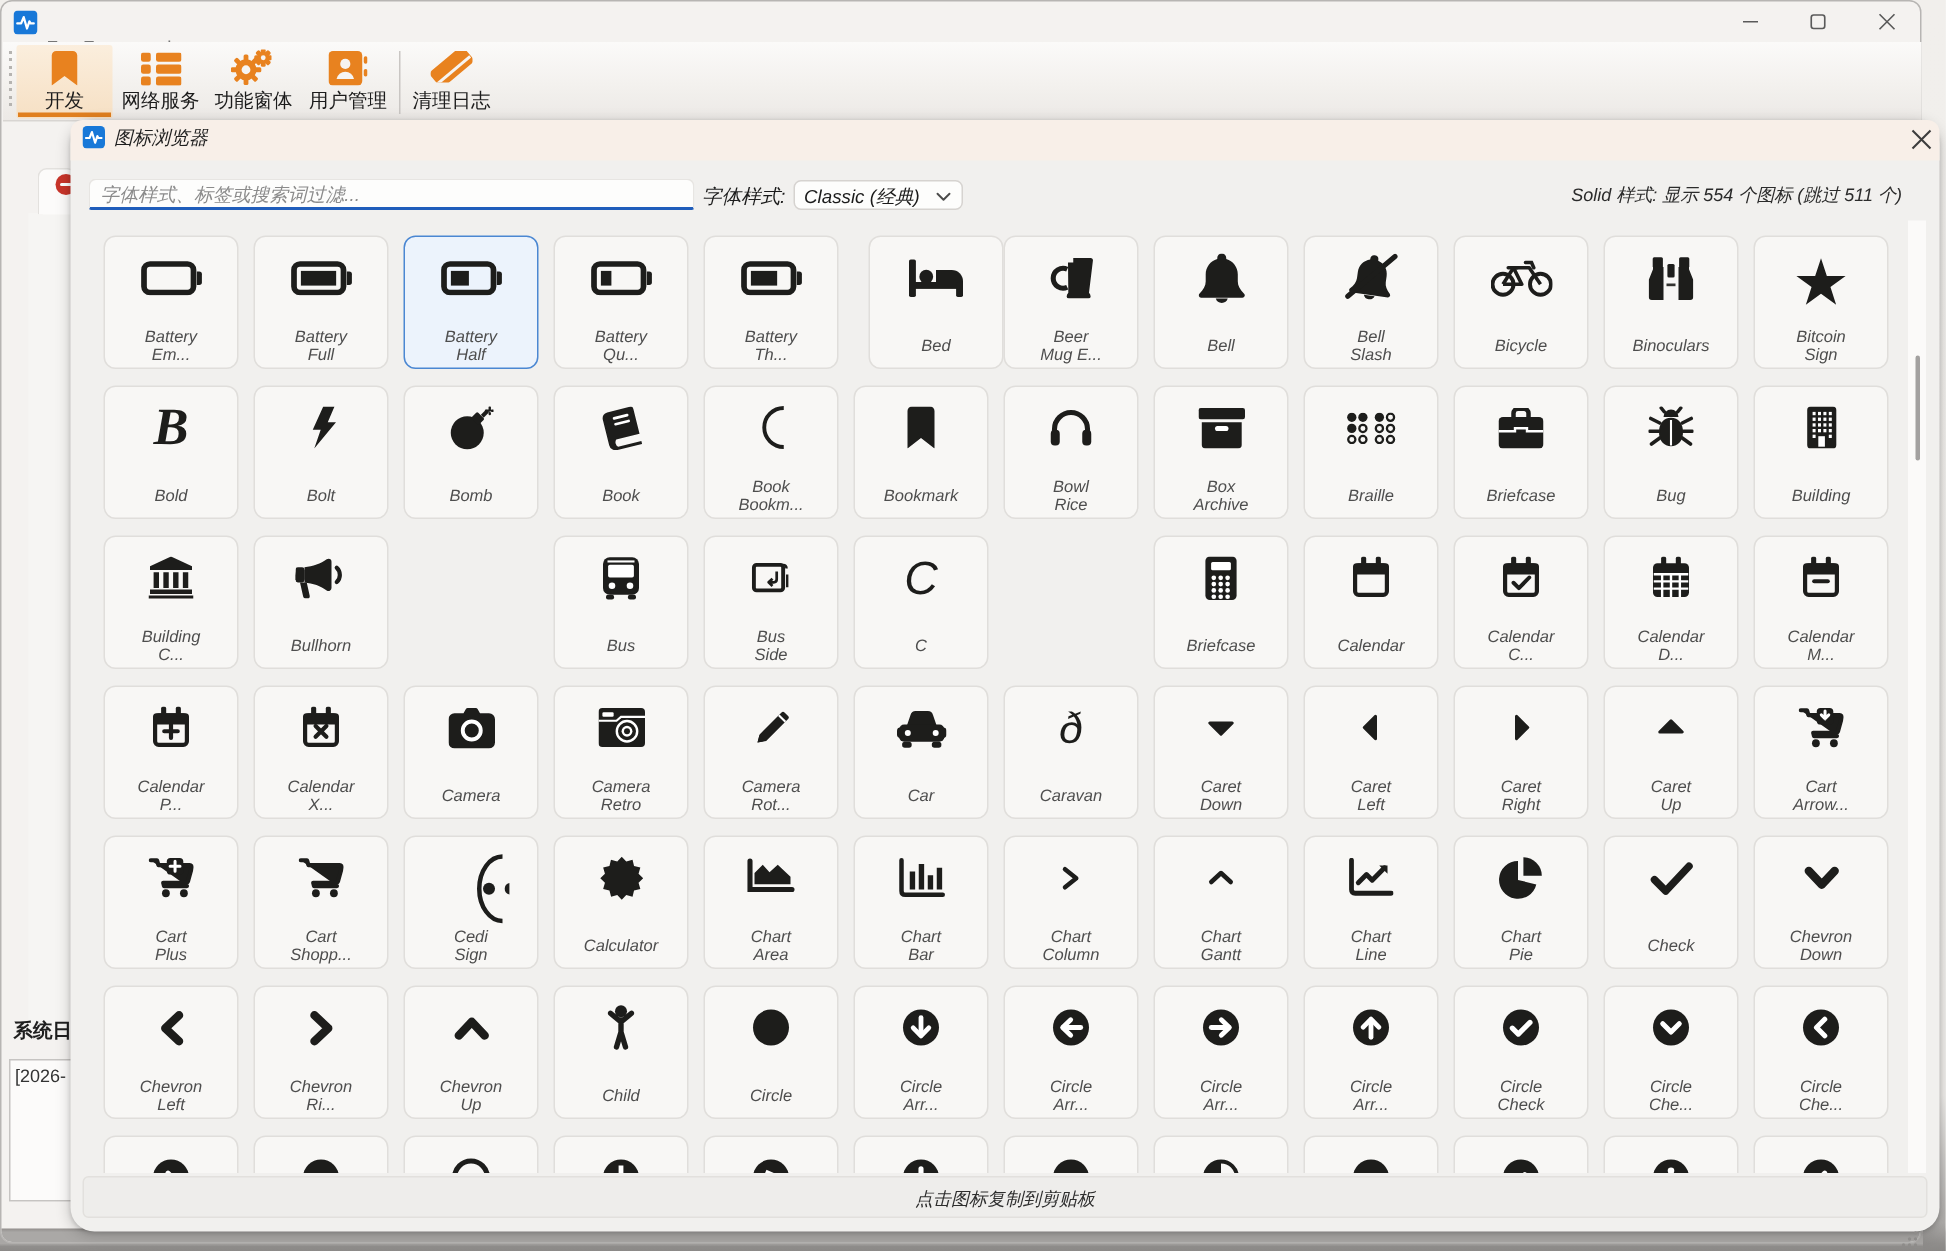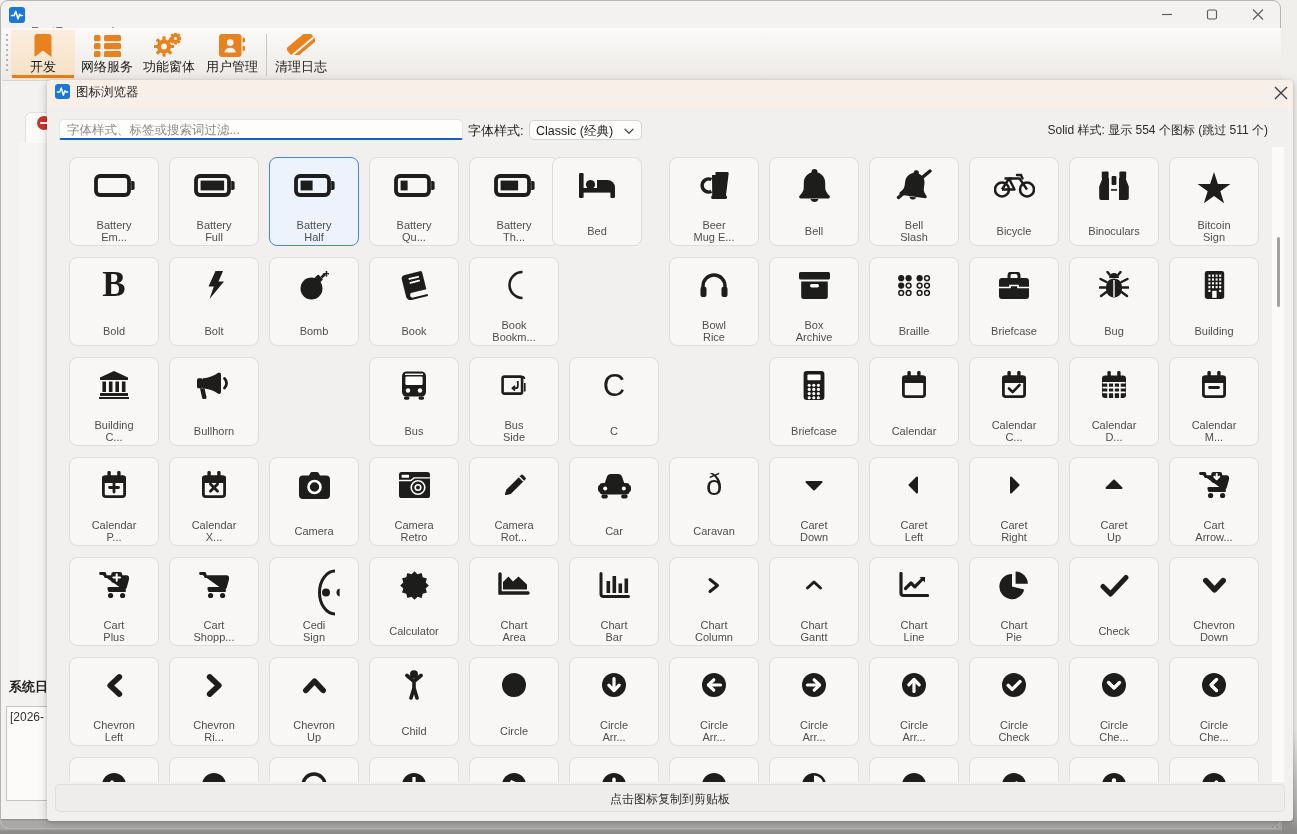--- a/index.html
+++ b/index.html
@@ -22,22 +22,22 @@
 .tbtn.on::after { content:""; position:absolute; left:1px; right:1px; bottom:1px; height:3px; background:#e07f1f; }
 .tsep { position:absolute; top:6px; width:1px; height:42px; background:#c9c6c3; }
 .sidelight { position:absolute; left:18px; top:141px; width:30px; height:545px; background:#f6f5f3; }
 .sidetab { position:absolute; left:24px; top:111px; width:26px; height:31px; background:#fcfbfa;
   border:1px solid #e3e1de; border-bottom:none; border-radius:6px 6px 0 0; }
 .redbadge { position:absolute; left:36px; top:115px; width:14px; height:14px; border-radius:50%; background:#c8342a; }
 .redbadge::after { content:""; position:absolute; left:3px; top:5.7px; width:8px; height:2.6px; border-radius:1.3px; background:#fff; }
 .syslab { position:absolute; left:8px; top:677px; font-size:13px; font-weight:bold; color:#1f1f1f; }
 .sysbox { position:absolute; left:5px; top:705px; width:60px; height:95px; background:#fcfbfa; border:1px solid #c6c4c2; }
 .sysbox span { position:absolute; left:3px; top:3px; font-size:12px; color:#333; }
-.dlg { position:absolute; left:47px; top:80px; width:1246px; height:741px; border-radius:4px; background:#f1f0ee;
-  box-shadow:0 2px 10px rgba(0,0,0,0.20), 0 1px 3px rgba(0,0,0,0.14); }
+.dlg { position:absolute; left:47px; top:80px; width:1246px; height:741px; border-radius:16px; background:#f1f0ee;
+  box-shadow:0 2px 10px rgba(0,0,0,0.20), 0 1px 3px rgba(0,0,0,0.14);font-style:italic; }
 .dlgtitle { position:absolute; left:0; top:0; right:0; height:27px; background:#f8efe8; border-radius:8px 8px 0 0; }
 .dlglogo { position:absolute; left:8px; top:4px; }
 .dlgtext { position:absolute; left:29px; top:3.5px; font-size:12.5px; color:#1f1f1f; }
 .dlgclose { position:absolute; right:0px; top:1px; width:24px; height:24px; }
 .search { position:absolute; left:12px; top:39px; width:404px; height:21px; background:#fdfdfc;
   border:1px solid #e7e5e2; border-bottom:2px solid #1f5dbb; border-radius:5px 5px 2px 2px;
   font-size:12.5px; color:#8b8b8b; padding:1.5px 0 0 7px; }
 .fslab { position:absolute; left:421px; top:41.5px; font-size:13px; color:#1b1b1b; }
 .combo { position:absolute; left:482px; top:39.5px; width:113px; height:20px; background:#fdfdfc;
   border:1px solid #d6d3d0; border-radius:5px; font-size:12.5px; color:#1b1b1b; padding:2px 0 0 6px; }
@@ -220,21 +220,21 @@
 <div class="card" style="left:422px;top:7px">
         <div class="ic">
           <svg width="41" height="23" viewBox="0 0 41 23">
             <rect x="2" y="2" width="33" height="19" rx="4" fill="none" stroke="#1d1d1b" stroke-width="3.8"></rect>
             <path d="M37.2 7 h1.6 a1.8 1.8 0 0 1 1.8 1.8 v5.4 a1.8 1.8 0 0 1 -1.8 1.8 h-1.6 z" fill="#1d1d1b"></path>
             <rect x="6.6" y="6.6" width="17.5" height="9.8" fill="#1d1d1b"></rect>
           </svg>
         </div>
         <div class="lb">Battery<br>Th...</div>
       </div>
-<div class="card" style="left:505px;top:7px">
+<div class="card" style="left:532px;top:7px">
         <div class="ic">
           <svg width="36" height="26" viewBox="0 0 36 26">
             <rect x="0" y="1" width="4.6" height="25" rx="1.2" fill="#1d1d1b"></rect>
             <circle cx="11.5" cy="12.5" r="4.6" fill="#1d1d1b"></circle>
             <path d="M18 8 h10.5 a7.5 7.5 0 0 1 7.5 7.5 V16 H18 z" fill="#1d1d1b"></path>
             <rect x="4" y="16" width="32" height="4.6" fill="#1d1d1b"></rect>
             <rect x="31.4" y="16" width="4.6" height="10" rx="1.2" fill="#1d1d1b"></rect>
           </svg>
         </div>
         <div class="lb">Bed</div>
@@ -341,20 +341,28 @@
         </div>
         <div class="lb">Book</div>
       </div>
 <div class="card" style="left:422px;top:107px">
         <div class="ic">
           <svg width="26" height="30" viewBox="0 0 26 30">
             <path d="M21.5 2 A 12.8 12.8 0 1 0 21.5 28" fill="none" stroke="#1d1d1b" stroke-width="2.6"></path>
           </svg>
         </div>
         <div class="lb">Book<br>Bookm...</div>
+      </div>
+<div class="card" style="left:522px;top:107px">
+        <div class="ic">
+          <svg width="22" height="28" viewBox="0 0 22 28">
+            <path d="M2 3 a3 3 0 0 1 3 -3 h12 a3 3 0 0 1 3 3 v25 l-9 -7 -9 7 z" fill="#1d1d1b"></path>
+          </svg>
+        </div>
+        <div class="lb">Bookmark</div>
       </div>
 <div class="card" style="left:622px;top:107px">
         <div class="ic">
           <svg width="28" height="25" viewBox="0 0 28 25">
             <path d="M3 17 v-4 a11 11 0 0 1 22 0 v4" fill="none" stroke="#1d1d1b" stroke-width="3.4"></path>
             <rect x="0.5" y="13.5" width="6" height="10.5" rx="2.6" fill="#1d1d1b"></rect>
             <rect x="21.5" y="13.5" width="6" height="10.5" rx="2.6" fill="#1d1d1b"></rect>
           </svg>
         </div>
         <div class="lb">Bowl<br>Rice</div>

